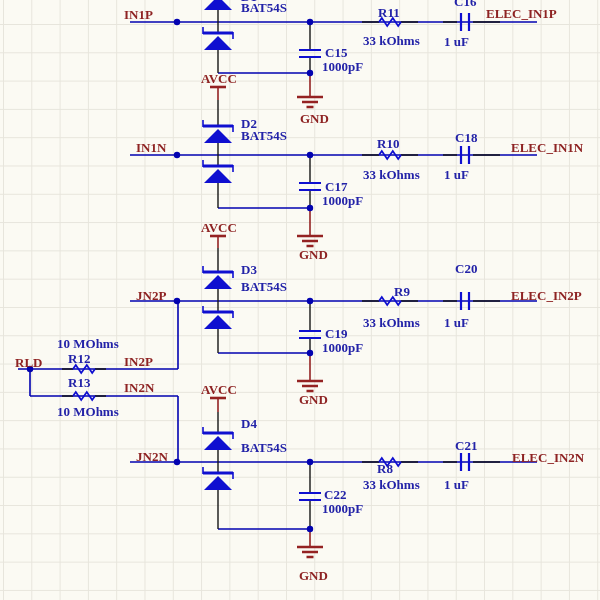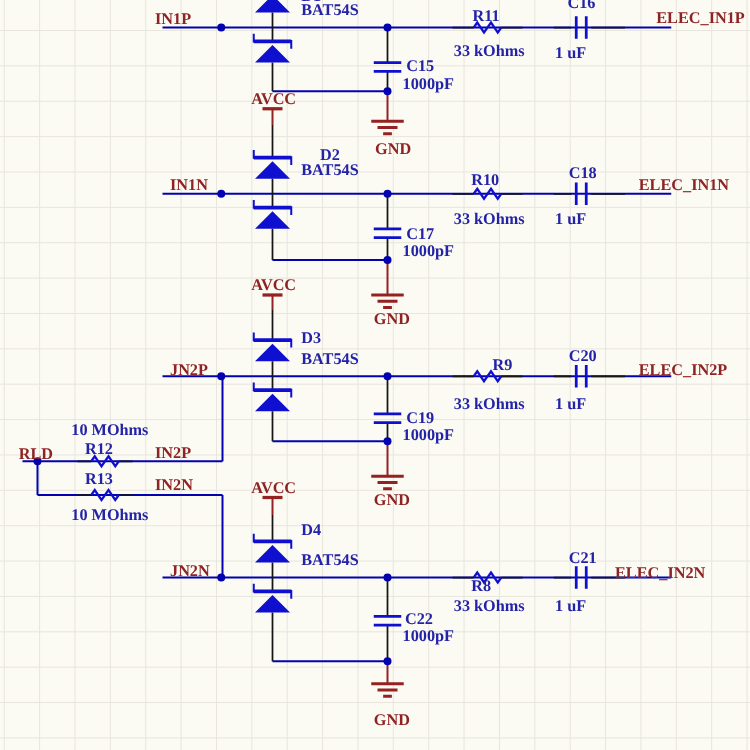--- a/index.html
+++ b/index.html
@@ -141,60 +141,60 @@
 
   <div class="lbl net" style="left:124px;top:8px">IN1P</div>
   <div class="lbl val" style="left:241px;top:-10px">D1</div>
   <div class="lbl val" style="left:241px;top:1px">BAT54S</div>
   <div class="lbl val" style="left:325px;top:46px">C15</div>
   <div class="lbl val" style="left:322px;top:60px">1000pF</div>
   <div class="lbl val" style="left:378px;top:6px">R11</div>
   <div class="lbl val" style="left:363px;top:34px">33 kOhms</div>
   <div class="lbl val" style="left:454px;top:-5px">C16</div>
   <div class="lbl val" style="left:444px;top:35px">1 uF</div>
-  <div class="lbl net" style="left:525px;top:7px">ELEC_IN1P</div>
+  <div class="lbl net" style="left:486px;top:7px">ELEC_IN1P</div>
   <div class="lbl net" style="left:300px;top:112px">GND</div>
 
   <div class="lbl net" style="left:201px;top:72px">AVCC</div>
   <div class="lbl net" style="left:136px;top:141px">IN1N</div>
-  <div class="lbl val" style="left:256px;top:117px">D2</div>
+  <div class="lbl val" style="left:241px;top:117px">D2</div>
   <div class="lbl val" style="left:241px;top:129px">BAT54S</div>
   <div class="lbl val" style="left:325px;top:180px">C17</div>
   <div class="lbl val" style="left:322px;top:194px">1000pF</div>
   <div class="lbl val" style="left:377px;top:137px">R10</div>
   <div class="lbl val" style="left:363px;top:168px">33 kOhms</div>
   <div class="lbl val" style="left:455px;top:131px">C18</div>
   <div class="lbl val" style="left:444px;top:168px">1 uF</div>
   <div class="lbl net" style="left:511px;top:141px">ELEC_IN1N</div>
   <div class="lbl net" style="left:299px;top:248px">GND</div>
 
   <div class="lbl net" style="left:201px;top:221px">AVCC</div>
   <div class="lbl net" style="left:136px;top:289px">JN2P</div>
   <div class="lbl val" style="left:241px;top:263px">D3</div>
   <div class="lbl val" style="left:241px;top:280px">BAT54S</div>
   <div class="lbl val" style="left:325px;top:327px">C19</div>
   <div class="lbl val" style="left:322px;top:341px">1000pF</div>
   <div class="lbl val" style="left:394px;top:285px">R9</div>
   <div class="lbl val" style="left:363px;top:316px">33 kOhms</div>
-  <div class="lbl val" style="left:455px;top:278px">C20</div>
+  <div class="lbl val" style="left:455px;top:262px">C20</div>
   <div class="lbl val" style="left:444px;top:316px">1 uF</div>
   <div class="lbl net" style="left:511px;top:289px">ELEC_IN2P</div>
   <div class="lbl net" style="left:299px;top:393px">GND</div>
 
   <div class="lbl net" style="left:201px;top:383px">AVCC</div>
   <div class="lbl net" style="left:136px;top:450px">JN2N</div>
   <div class="lbl val" style="left:241px;top:417px">D4</div>
   <div class="lbl val" style="left:241px;top:441px">BAT54S</div>
   <div class="lbl val" style="left:324px;top:488px">C22</div>
   <div class="lbl val" style="left:322px;top:502px">1000pF</div>
   <div class="lbl val" style="left:377px;top:462px">R8</div>
   <div class="lbl val" style="left:363px;top:478px">33 kOhms</div>
   <div class="lbl val" style="left:455px;top:439px">C21</div>
   <div class="lbl val" style="left:444px;top:478px">1 uF</div>
-  <div class="lbl net" style="left:492px;top:451px">ELEC_IN2N</div>
+  <div class="lbl net" style="left:512px;top:451px">ELEC_IN2N</div>
   <div class="lbl net" style="left:299px;top:569px">GND</div>
 
   <div class="lbl val" style="left:57px;top:337px">10 MOhms</div>
   <div class="lbl val" style="left:68px;top:352px">R12</div>
   <div class="lbl net" style="left:15px;top:356px">RLD</div>
   <div class="lbl net" style="left:124px;top:355px">IN2P</div>
   <div class="lbl val" style="left:68px;top:376px">R13</div>
   <div class="lbl net" style="left:124px;top:381px">IN2N</div>
   <div class="lbl val" style="left:57px;top:405px">10 MOhms</div>
 

